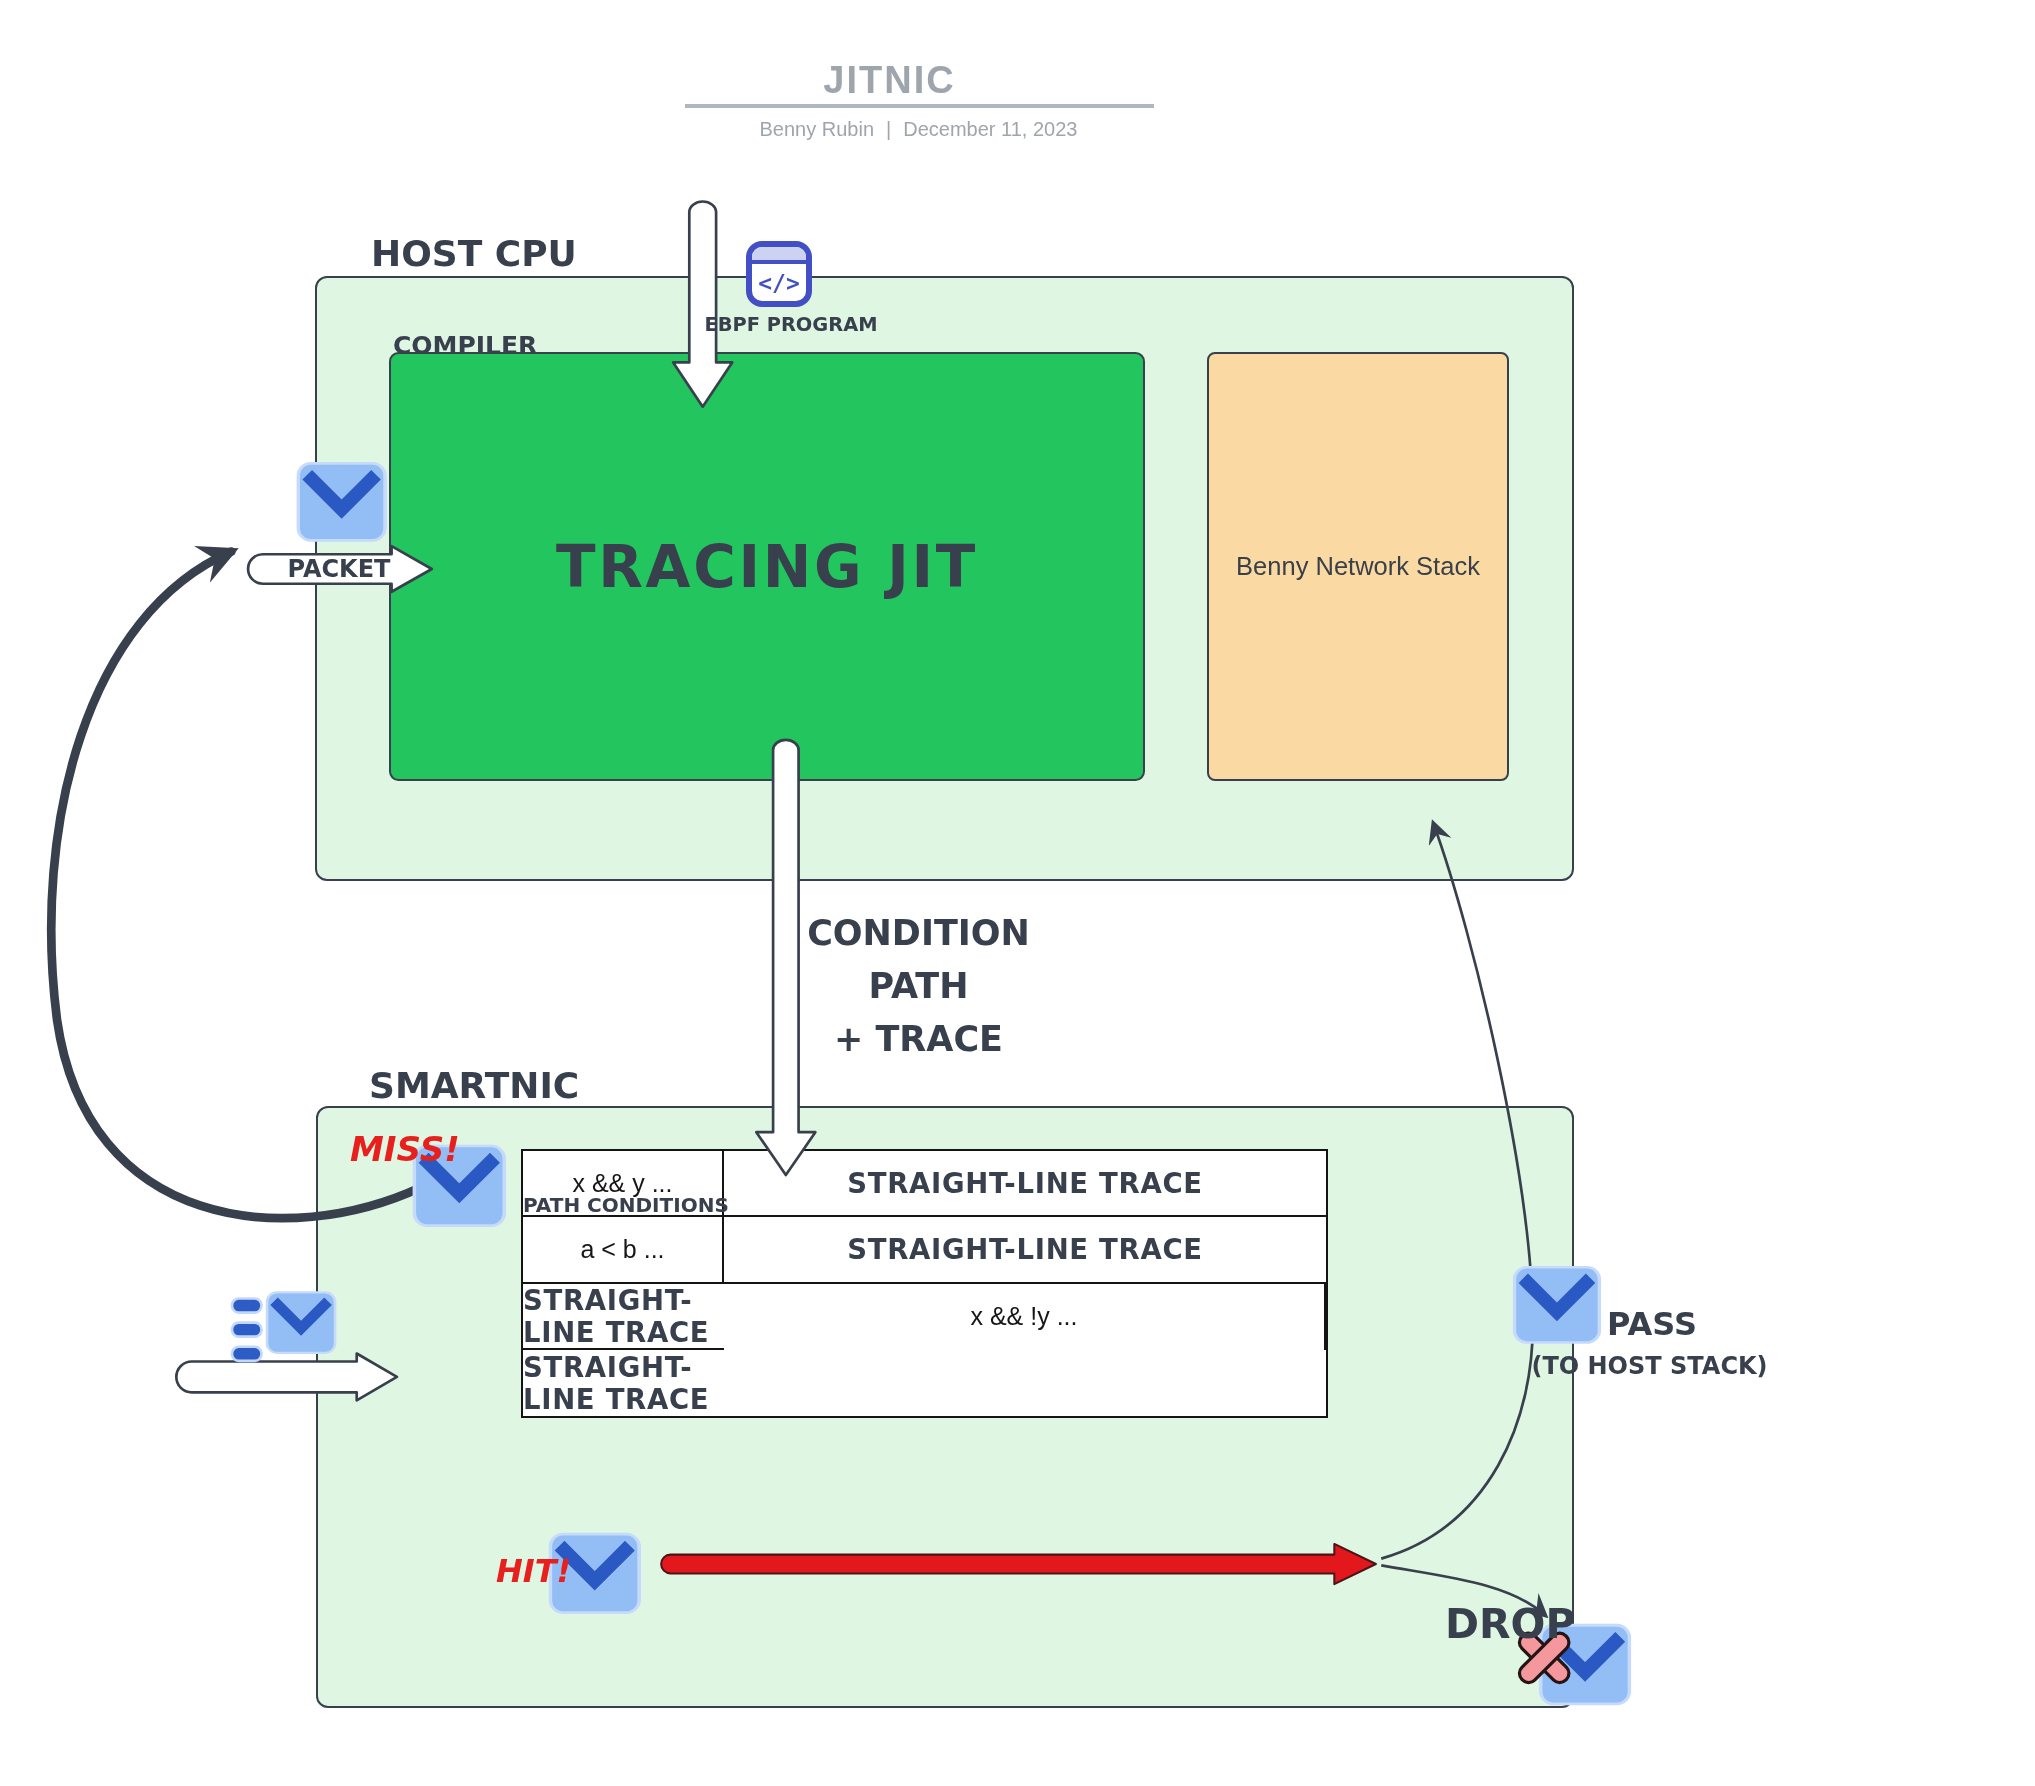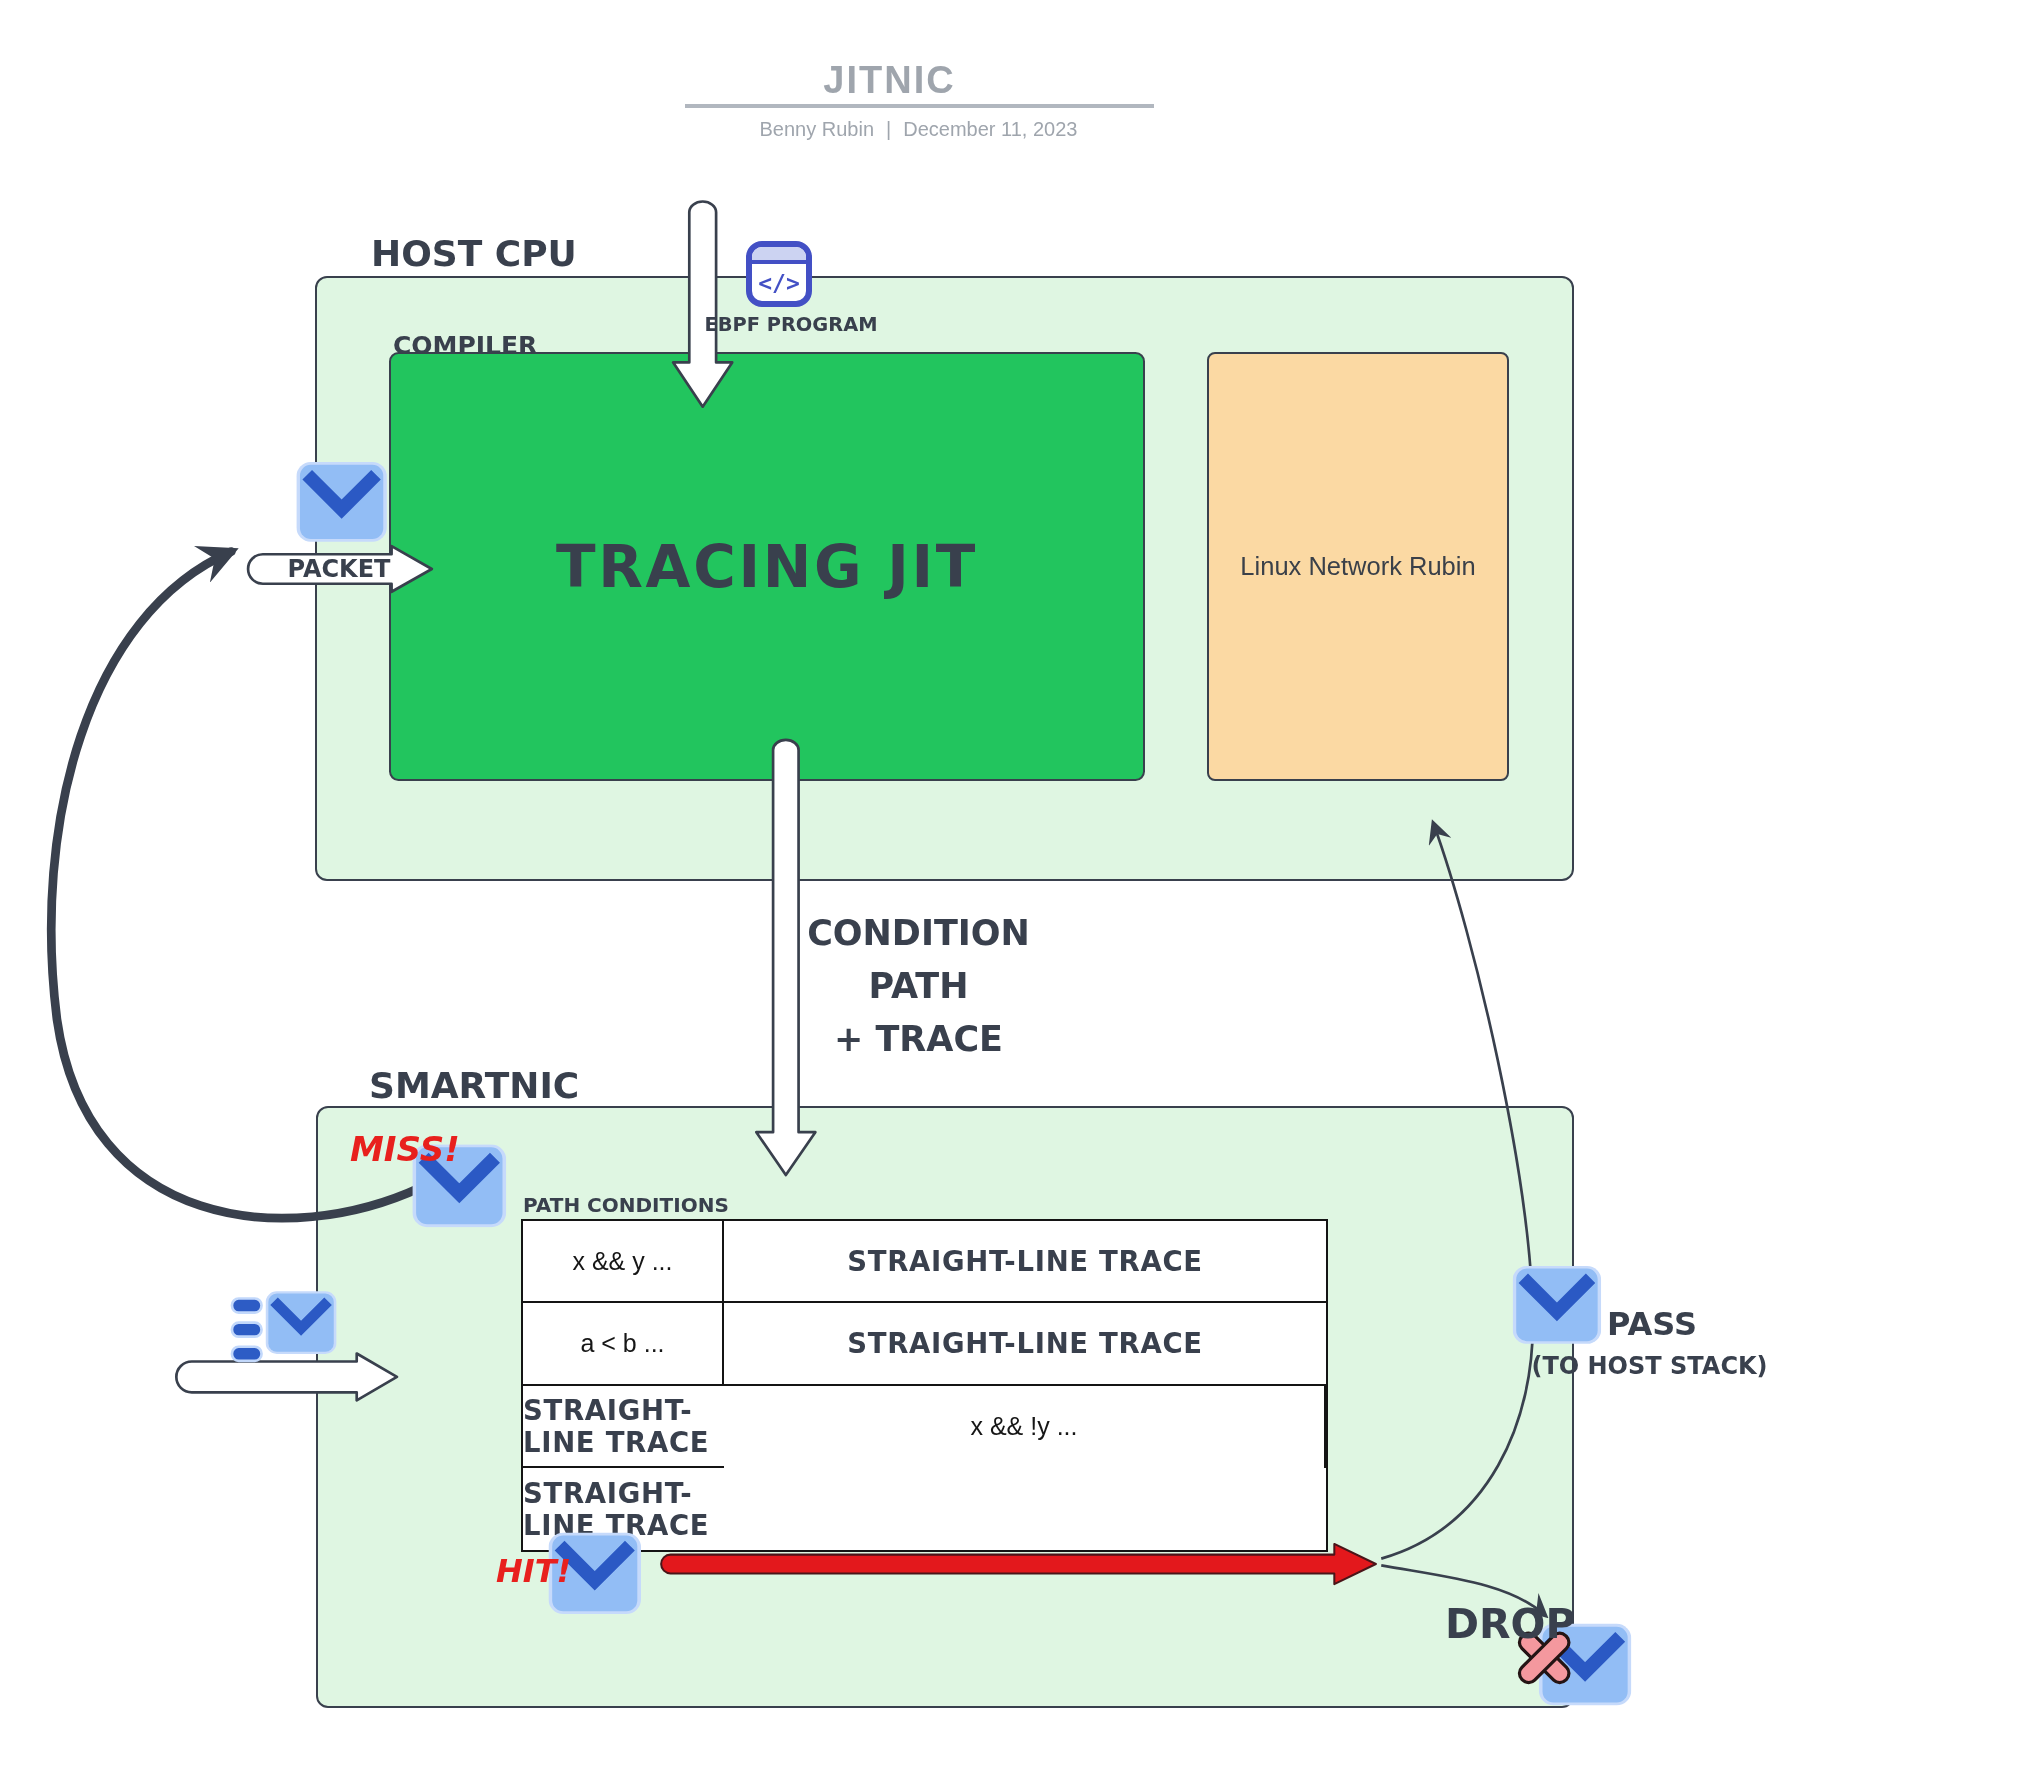--- a/index.html
+++ b/index.html
@@ -42,21 +42,21 @@
   .packet-label{left:267px; top:555px; width:144px; text-align:center; font-size:24px;}
   .pc-text{left:751px; top:907px; width:335px; text-align:center; font-size:35px; line-height:53px;}
 
   
   .smartnic-box{left:316px; top:1106px; width:1258px; height:602px; background:#dff6e2; border-radius:12px;}
   .smartnic-label{left:369px; top:1065px; font-size:36px;}
   .miss-label{left:350px; top:1129px; font-size:34px; color:#e8201d; font-style:italic;}
   .hit-label{left:496px; top:1552px; font-size:32px; color:#e8201d; font-style:italic;}
   .table-title{left:523px; top:1193px; font-size:20px;}
 
-  .pc-table{position:absolute; left:521px; top:1219px; width:807px; height:333px; z-index:1;
+  .pc-table{position:absolute; left:521px; top:1149px; width:807px; height:269px; z-index:1;
             background:#ffffff; border:2.7px solid #141414; box-sizing:border-box;
             display:grid; grid-template-columns:201px 1fr; grid-auto-rows:1fr;}
   .pc-cell{display:flex; align-items:center; justify-content:center; box-sizing:border-box;}
   .pc-cond{border-right:2.7px solid #141414; font-size:25px; color:#161616;}
   .pc-trace{font-family:"DejaVu Sans", sans-serif; font-weight:700; font-size:27.5px; color:#39404d; letter-spacing:0.7px;}
   .rb{border-bottom:2.7px solid #141414;}
 
   
   .pass-label{left:1607px; top:1305px; font-size:32px;}
   .pass-sub{left:1502px; top:1352px; width:295px; text-align:center; font-size:24px;}
@@ -65,21 +65,21 @@
 </head>
 <body>
 
 <div class="stage">
 
   <div class="box host-box"></div>
   <div class="box jit-box">
     <div class="jit-label hand center">TRACING JIT</div>
   </div>
   <div class="box stack-box">
-    <div class="stack-label center">Linux Network Rubin</div>
+    <div class="stack-label center">Benny Network Stack</div>
   </div>
   <div class="box smartnic-box"></div>
 
   <div class="pc-table">
     <div class="pc-cell pc-cond rb">x &amp;&amp; y ...</div>
     <div class="pc-cell pc-trace rb">STRAIGHT-LINE TRACE</div>
     <div class="pc-cell pc-cond rb">a &lt; b ...</div>
     <div class="pc-cell pc-trace rb">STRAIGHT-LINE TRACE</div>
     <div class="pc-cell pc-trace rb">STRAIGHT-LINE TRACE</div>
     <div class="pc-cell pc-cond">x &amp;&amp; !y ...</div>

